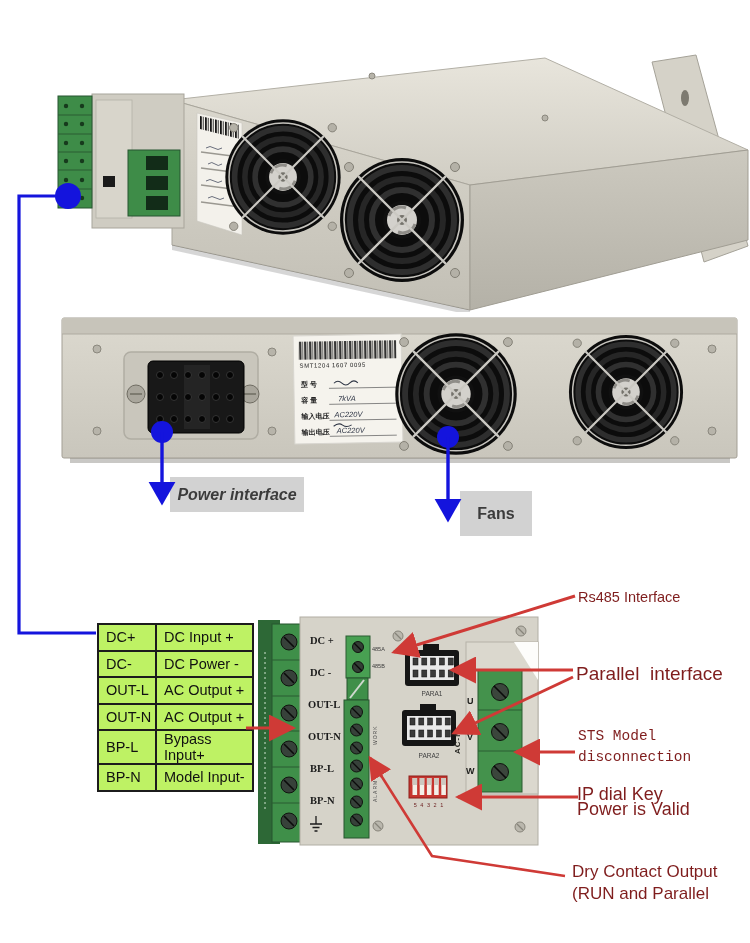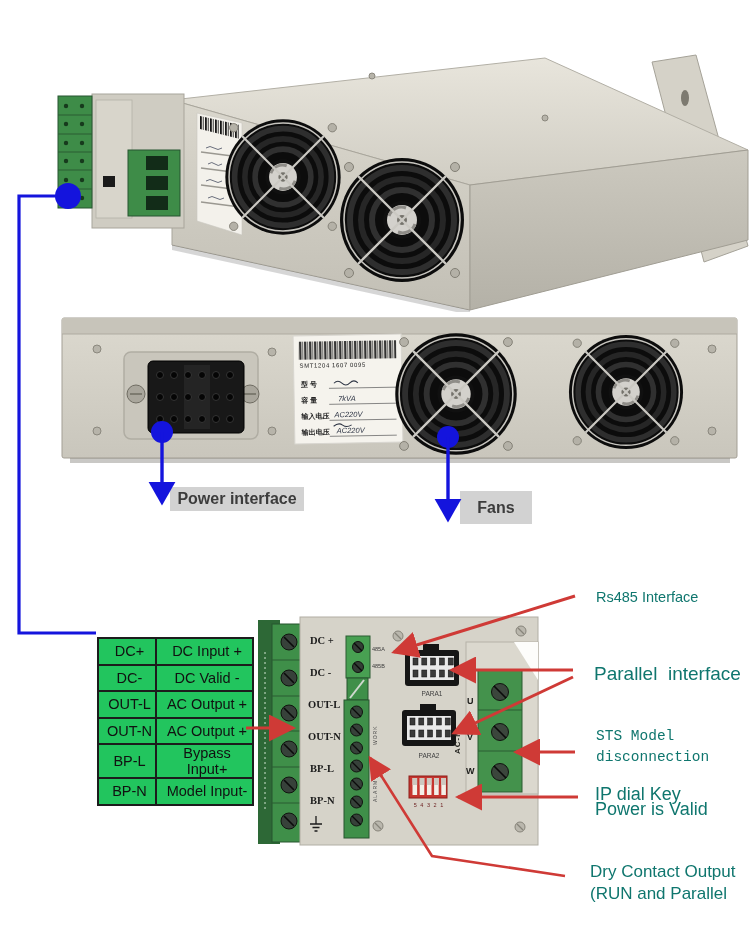--- a/index.html
+++ b/index.html
@@ -1,30 +1,30 @@
 <!DOCTYPE html>
 <html><head>
 <meta charset="utf-8">
 <style>
   html,body{margin:0;padding:0;background:#fff;}
   .page{position:relative;width:750px;height:943px;background:#ffffff;overflow:hidden;
         font-family:"Liberation Sans",sans-serif;}
   .photo{position:absolute;}
-  .ann{position:absolute;color:#0f766e;font:14px "Liberation Sans",sans-serif;margin-left:18px;}
+  .ann{position:absolute;color:#7f1d1d;font:14px "Liberation Sans",sans-serif;}
   #ann-rs485{left:578px;top:589px;font-size:14.5px;}
   #ann-parallel{left:576px;top:663px;font-size:19px;white-space:pre;}
   #ann-sts{left:578px;top:726px;line-height:21px;font-size:14.5px;font-family:Liberation Mono, monospace;}
   #ann-ip{left:577px;top:787px;line-height:15px;font-size:18px;}
   #ann-dry{left:572px;top:861px;line-height:22px;font-size:17px;}
   .callout-box{position:absolute;background:#d2d2d2;color:#3c3c3c;
         font:bold 16px "Liberation Sans",sans-serif;display:flex;align-items:center;justify-content:center;}
-  #box-power{left:170px;top:487px;width:134px;height:24px;}
-  #box-fans{left:460px;top:491px;width:72px;height:33px;}
-  #terminal-table{position:absolute;left:97px;top:637px;border-collapse:collapse;background:#22c55e;
-        font:14.5px "Liberation Sans",sans-serif;color:#111;text-align:center;}
+  #box-power{left:170px;top:477px;width:134px;height:35px;font-style:italic;}
+  #box-fans{left:460px;top:491px;width:72px;height:45px;}
+  #terminal-table{position:absolute;left:97px;top:623px;border-collapse:collapse;background:#bef264;
+        font:14.5px "Liberation Sans",sans-serif;color:#111;}
   #terminal-table td{border:2px solid #1c1c1c;height:24.5px;padding:0 2px 0 7px;}
   #terminal-table td.c1{width:47px;}
   #terminal-table td.c2{width:86px;}
   #overlay{position:absolute;left:0;top:0;pointer-events:none;}
 </style>
 </head>
 <body>
 
 <div class="page">
 
@@ -328,21 +328,21 @@
   </svg>
 
   <table id="terminal-table">
     <tbody>
         <tr>
       <td class="c1">DC+</td>
       <td class="c2">DC Input +</td>
     </tr>
     <tr>
       <td class="c1">DC-</td>
-      <td class="c2">DC Valid -</td>
+      <td class="c2">DC Power -</td>
     </tr>
     <tr>
       <td class="c1">OUT-L</td>
       <td class="c2">AC Output +</td>
     </tr>
     <tr>
       <td class="c1">OUT-N</td>
       <td class="c2">AC Output +</td>
     </tr>
     <tr>

